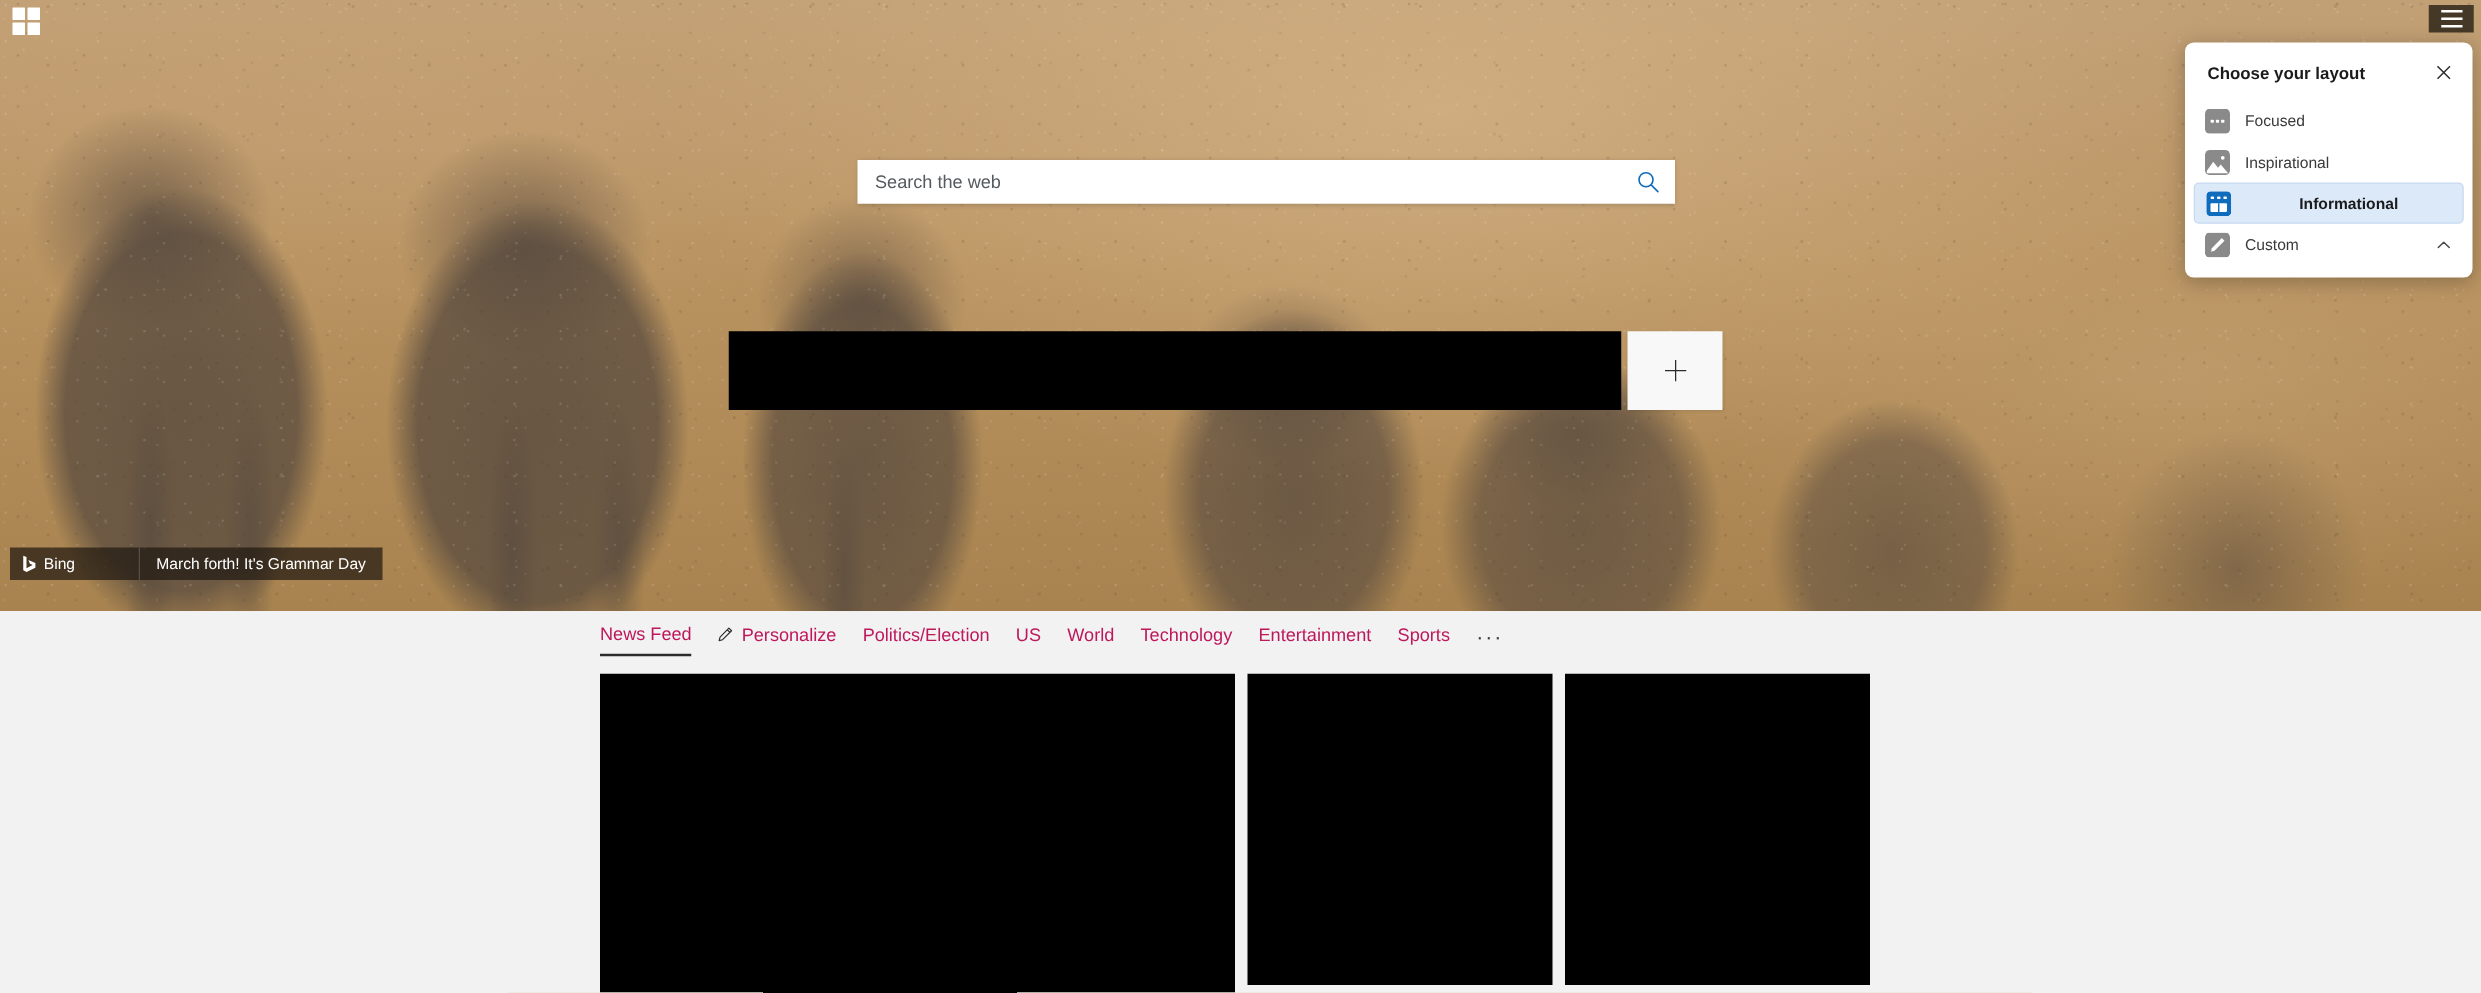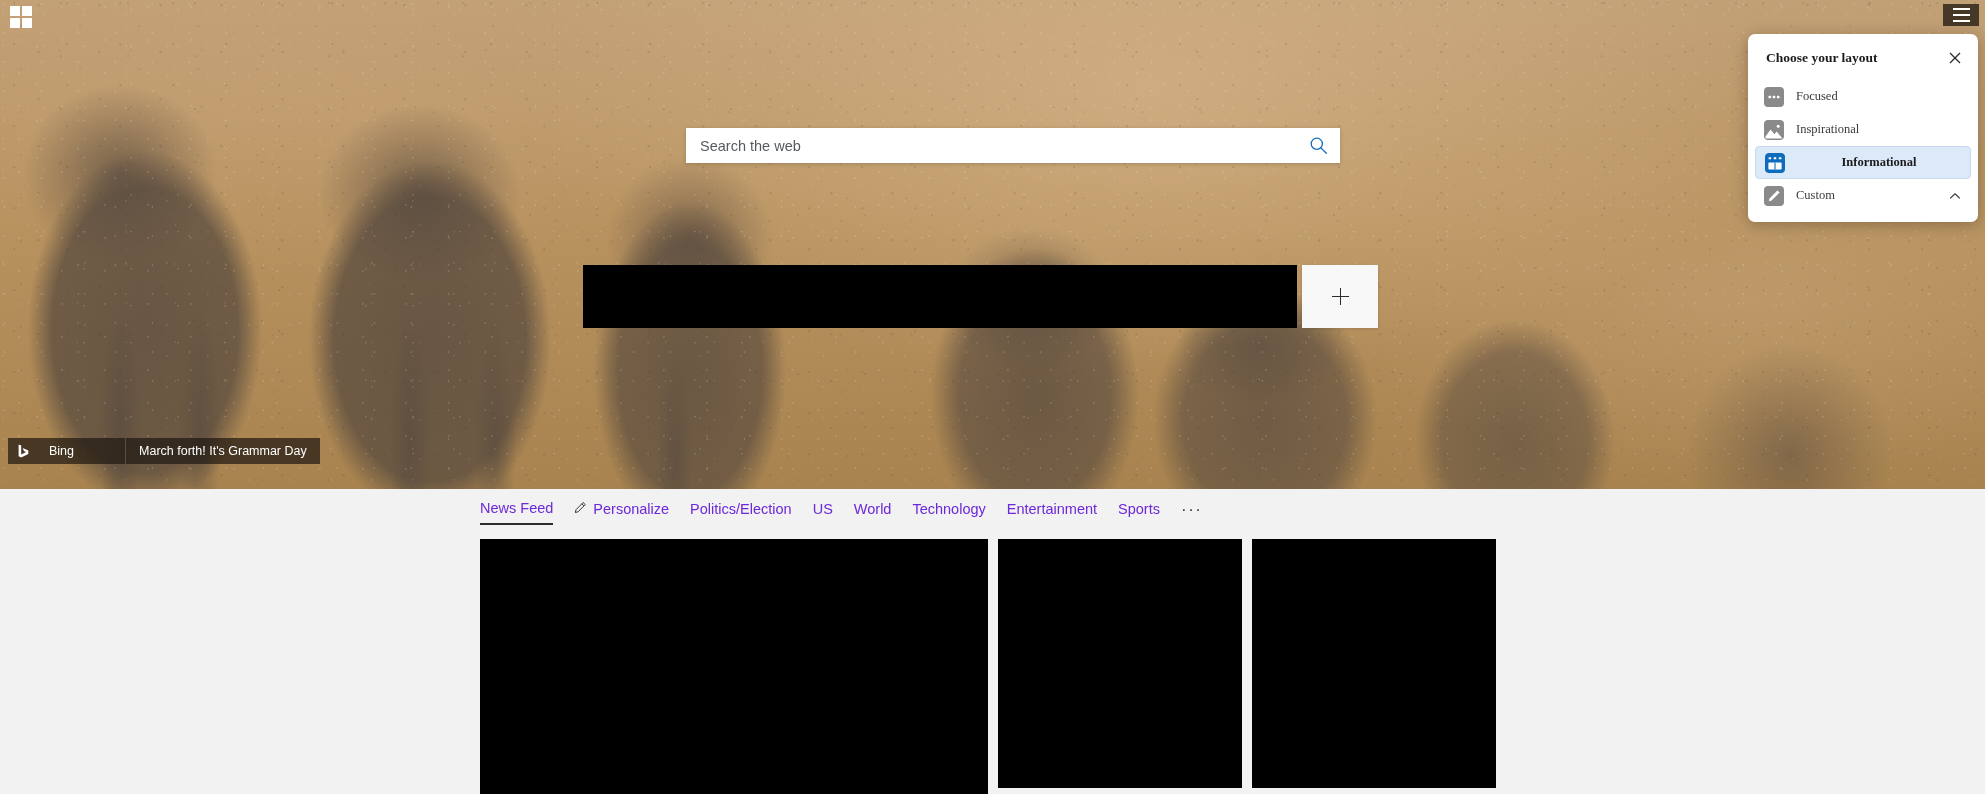--- a/index.html
+++ b/index.html
@@ -187,21 +187,21 @@
     left: 8px; top: 438px;
     height: 26px;
     display: flex;
     align-items: stretch;
     background: rgba(30,23,16,0.70);
     color: #ffffff;
     font-size: 12.5px;
     cursor: pointer;
   }
   .bing-brand {
-    display: flex; align-items: center; gap: 20px;
+    display: flex; align-items: center; gap: 6px;
     padding: 0 11px 0 10px;
   }
   .bing-caption {
     display: flex; align-items: center;
     padding: 0 13px;
     border-left: 1px solid rgba(255,255,255,0.18);
     white-space: nowrap;
     margin-left: 40px;
   }
 
@@ -215,21 +215,21 @@
   }
   .news-nav {
     position: absolute;
     left: 480px; top: 11px;
     display: flex;
     align-items: center;
     gap: 21px;
   }
   .nav-item {
     font-size: 14.5px;
-    color: #6d28d9;
+    color: #be185d;
     cursor: pointer;
     padding-bottom: 6px;
     white-space: nowrap;
     line-height: 17px;
   }
   .nav-item.active {
     border-bottom: 2px solid #2c2c2c;
   }
   .nav-item.with-icon {
     display: flex; align-items: flex-start; gap: 6px;
@@ -258,21 +258,20 @@
 
   
   .layout-panel {
     position: absolute;
     left: 1748px; top: 34px;
     width: 230px;
     background: #ffffff;
     border-radius: 7px;
     box-shadow: 0 3px 16px rgba(0,0,0,0.26);
     padding: 12px 0 10px 0;
-    font-family: Liberation Serif, serif;
   }
   .panel-head {
     display: flex;
     align-items: center;
     justify-content: space-between;
     padding: 0 11px 0 18px;
     margin-bottom: 10px;
   }
   .panel-title {
     font-size: 13.5px;

